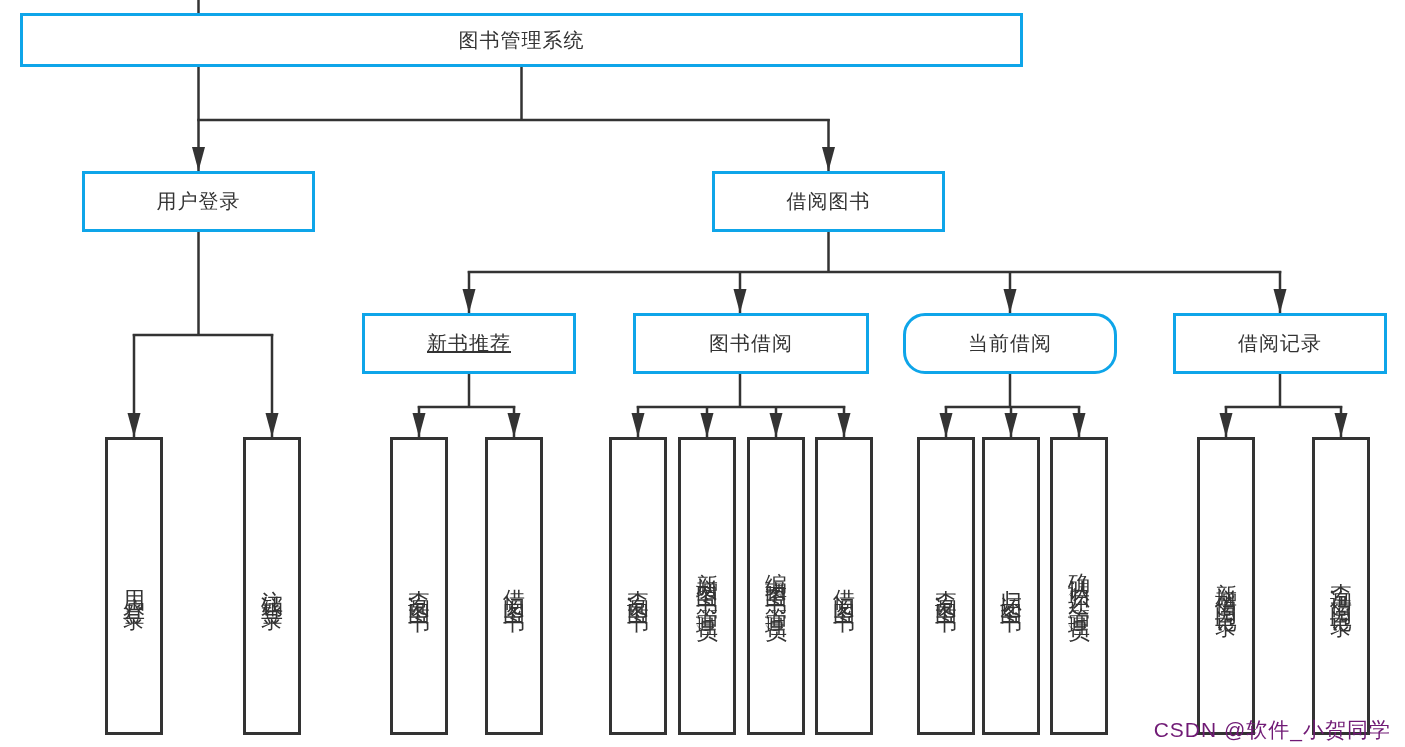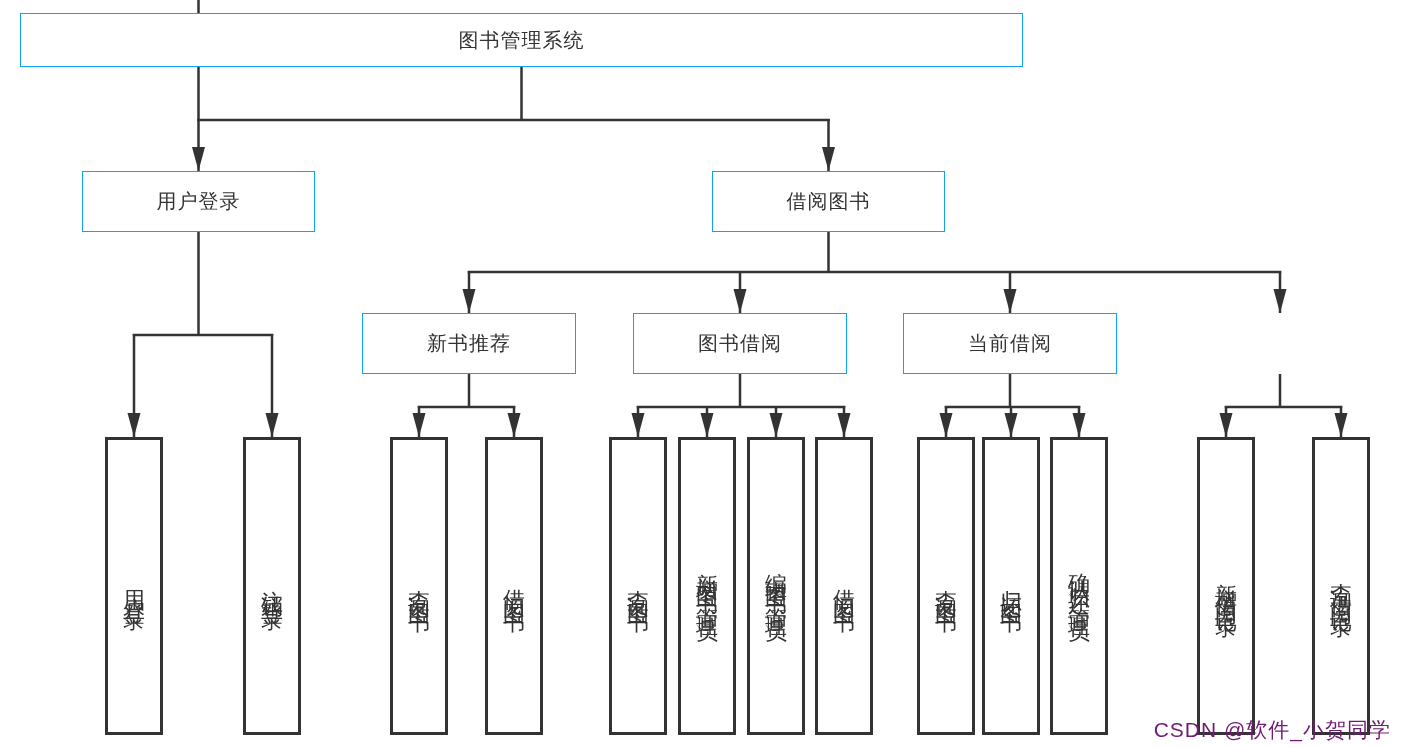--- a/index.html
+++ b/index.html
@@ -13,21 +13,21 @@
   }
   .wires {
     position: absolute;
     left: 0; top: 0;
     width: 1405px; height: 747px;
     z-index: 1;
   }
   .hbox {
     position: absolute;
     box-sizing: border-box;
-    border: 1px solid #0ea5e9;
+    border: 3px solid #0ea5e9;
     background: #ffffff;
     display: flex;
     align-items: center;
     justify-content: center;
     font-size: 20px;
     letter-spacing: 1px;
     color: #333333;
     z-index: 2;
   }
   .vbox {
@@ -116,23 +116,24 @@
       <path d="M1226 406 V437" marker-end="url(#arr)"></path>
       <path d="M1341 406 V437" marker-end="url(#arr)"></path>
     </g>
   </svg>
 
   <div class="hbox" style="left:20px; top:13px; width:1003px; height:54px;">图书管理系统</div>
 
   <div class="hbox" style="left:82px; top:171px; width:233px; height:61px;">用户登录</div>
   <div class="hbox" style="left:712px; top:171px; width:233px; height:61px;">借阅图书</div>
 
-  <div class="hbox" style="left:362px; top:313px; width:214px; height:61px;">新书推荐</div>
-  <div class="hbox" style="left:633px; top:313px; width:214px; height:61px;">图书借阅</div>
-  <div class="hbox" style="left:903px; top:313px; width:214px; height:61px;">当前借阅</div>
+  <div class="hbox" style="left:362px; top:313px; width:214px; height:61px;text-decoration:underline;">新书推荐</div>
+  <div class="hbox" style="left:633px; top:313px; width:236px; height:61px;">图书借阅</div>
+  <div class="hbox" style="left:903px; top:313px; width:214px; height:61px;border-radius:22px;">当前借阅</div>
+  <div class="hbox" style="left:1173px; top:313px; width:214px; height:61px;">借阅记录</div>
 
   <div class="vbox" style="left:105px;">
     <span class="vtext">用户登录</span>
   </div>
   <div class="vbox" style="left:243px;">
     <span class="vtext">注销登录</span>
   </div>
 
   <div class="vbox" style="left:390px;">
     <span class="vtext">查询图书</span>

